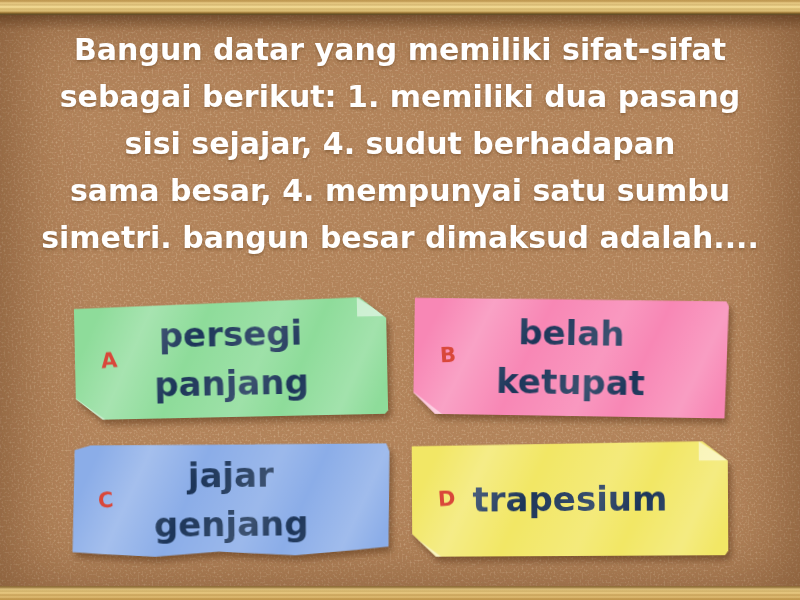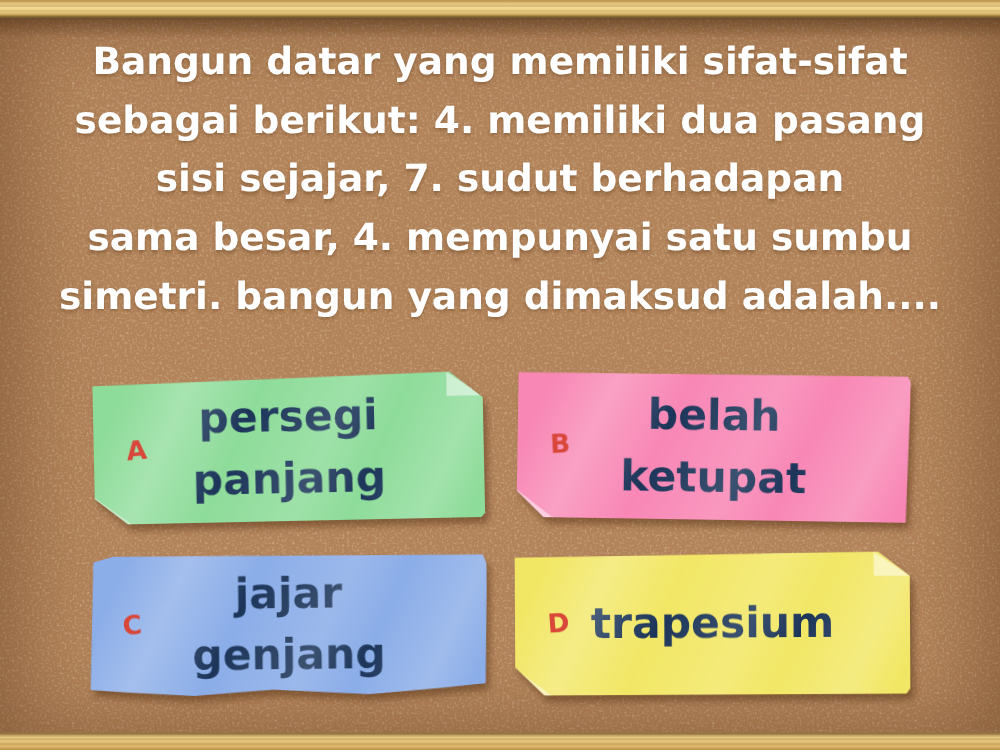--- a/index.html
+++ b/index.html
@@ -97,24 +97,24 @@
     <rect width="800" height="600" filter="url(#cork-light)"></rect>
   </svg>
 
   <div class="top-shade"></div>
   <div class="vignette"></div>
   <div class="wood-top"></div>
   <div class="wood-bottom"></div>
 
   <div class="question">
     <span class="q-line">Bangun datar yang memiliki sifat-sifat</span>
-    <span class="q-line">sebagai berikut: 4. memiliki dua pasang</span>
-    <span class="q-line">sisi sejajar, 7. sudut berhadapan</span>
+    <span class="q-line">sebagai berikut: 1. memiliki dua pasang</span>
+    <span class="q-line">sisi sejajar, 4. sudut berhadapan</span>
     <span class="q-line">sama besar, 4. mempunyai satu sumbu</span>
-    <span class="q-line">simetri. bangun yang dimaksud adalah....</span>
+    <span class="q-line">simetri. bangun besar dimaksud adalah....</span>
   </div>
 
   <div class="card-wrap" style="left: 75px; top: 300px; width: 312px; height: 117px; --rot: -1.2deg; --card: #8edc9a;">
     <div class="card clip-a">
       <span class="fold fold-tr"></span>
       <span class="fold fold-bl"></span>
       <span class="letter">A</span>
       <div class="label">
         <span>persegi</span>
         <span>panjang</span>

